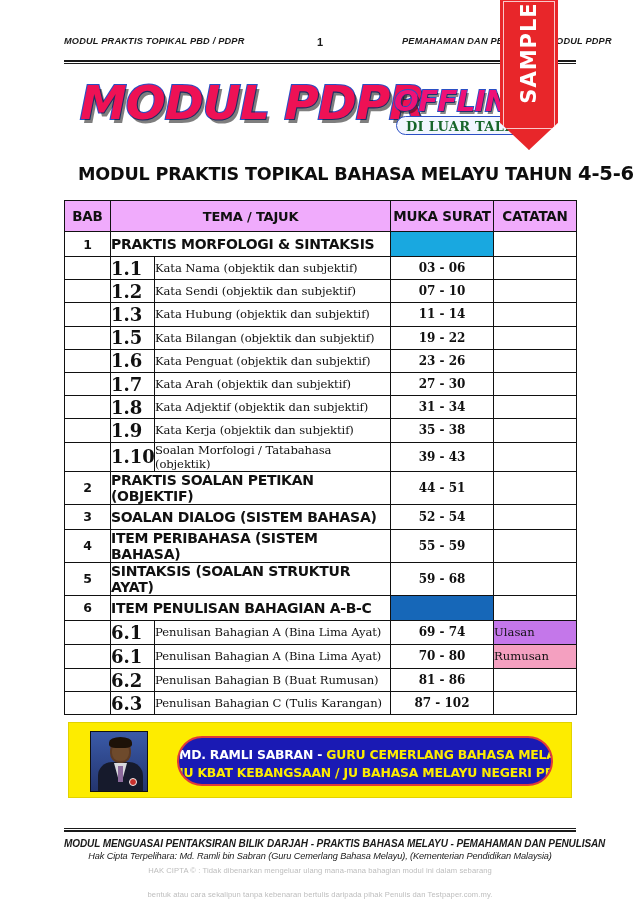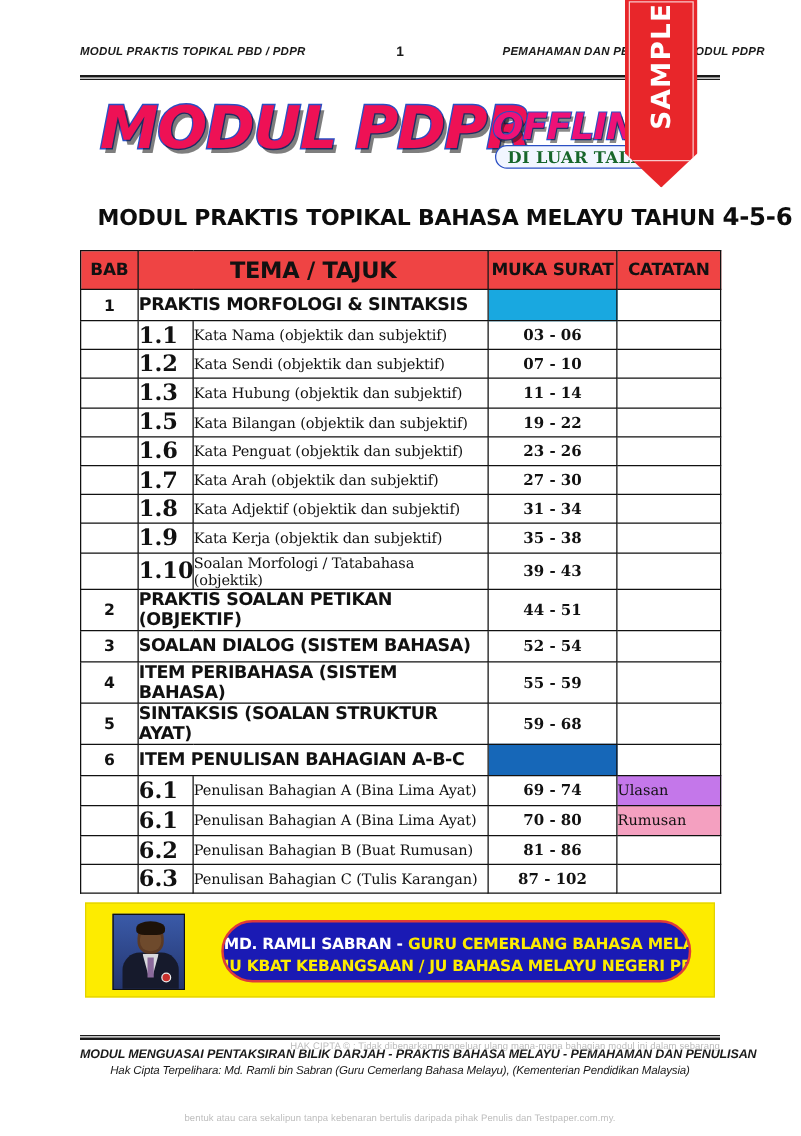--- a/index.html
+++ b/index.html
@@ -146,28 +146,28 @@
     padding: 0;
     vertical-align: middle;
   }
   .c-bab   { width: 46px; }
   .c-no    { width: 44px; }
   .c-tema  { width: 236px; }
   .c-muka  { width: 103px; }
   .c-cat   { width: 83px; }
 
   thead th {
-    background: #ef4444;
+    background: #f0abfc;
     height: 31px;
     font-family: "DejaVu Sans", sans-serif;
     font-weight: bold; font-size: 13.5px;
     color: #111111; text-align: center;
     letter-spacing: -.2px;
   }
-  thead th.th-tema { font-size: 18px; }
+  thead th.th-tema { font-size: 13px; }
 
   tr.r-sub td { height: 23.2px; }
   tr.r-chap td { height: 25px; }
 
   td.bab {
     text-align: center;
     font-family: "DejaVu Sans", sans-serif;
     font-weight: bold; font-size: 12.5px; color: #111;
   }
   td.no {
@@ -267,21 +267,21 @@
   }
   .f1 { top: 838px; font-size: 10px; letter-spacing: -.1px; }
   .f2 { top: 851px; font-size: 9.2px; font-weight: normal; letter-spacing: -.1px; }
   .wm {
     position: absolute; left: 64px; width: 512px;
     text-align: center;
     font-family: "Liberation Sans", sans-serif;
     font-size: 7.6px; color: #bdbdbd; letter-spacing: .1px;
     white-space: nowrap;
   }
-  .wm1 { top: 832px; text-align: right; }
+  .wm1 { top: 866px; }
   .wm2 { top: 890px; }
 </style>
 </head>
 <body>
 
 <div id="page">
 
   <div class="rh">
     <div class="rh-left">MODUL PRAKTIS TOPIKAL PBD / PDPR</div>
     <div class="rh-mid">1</div>

